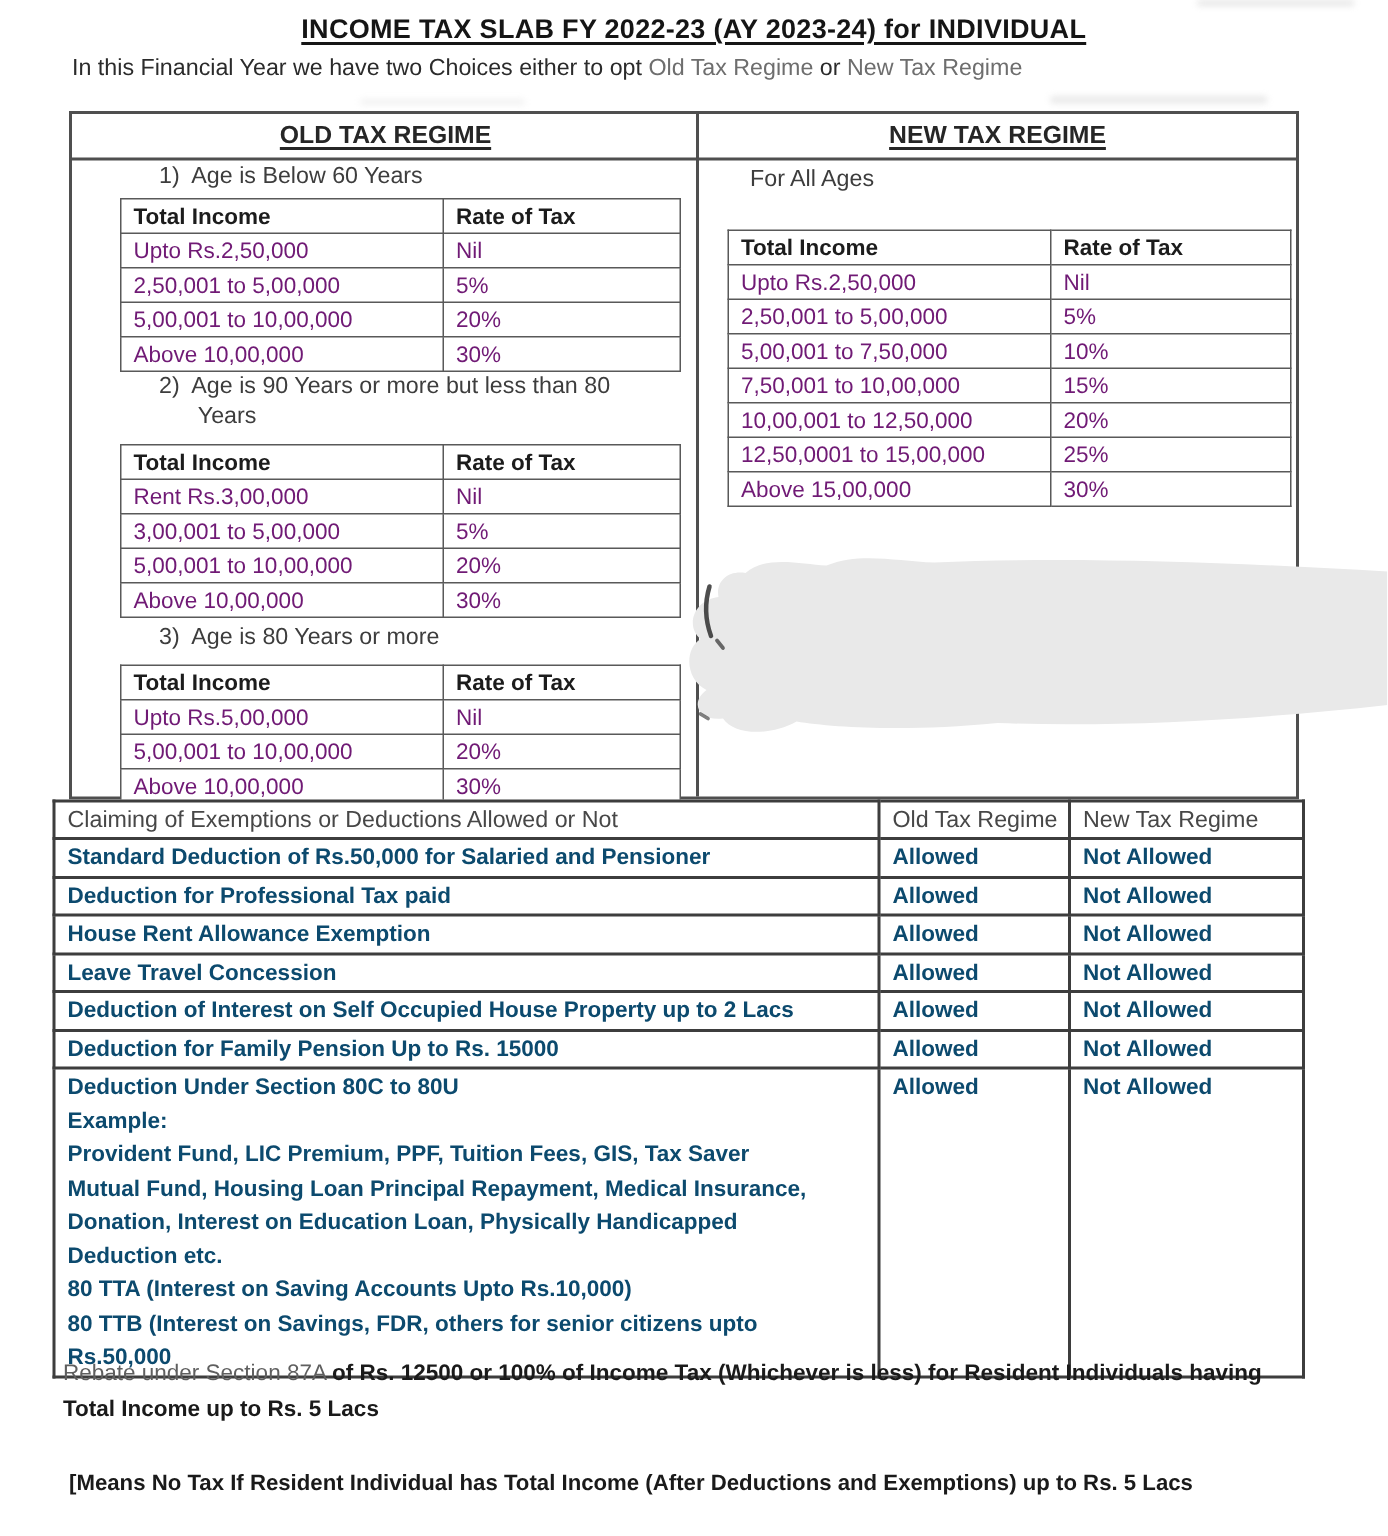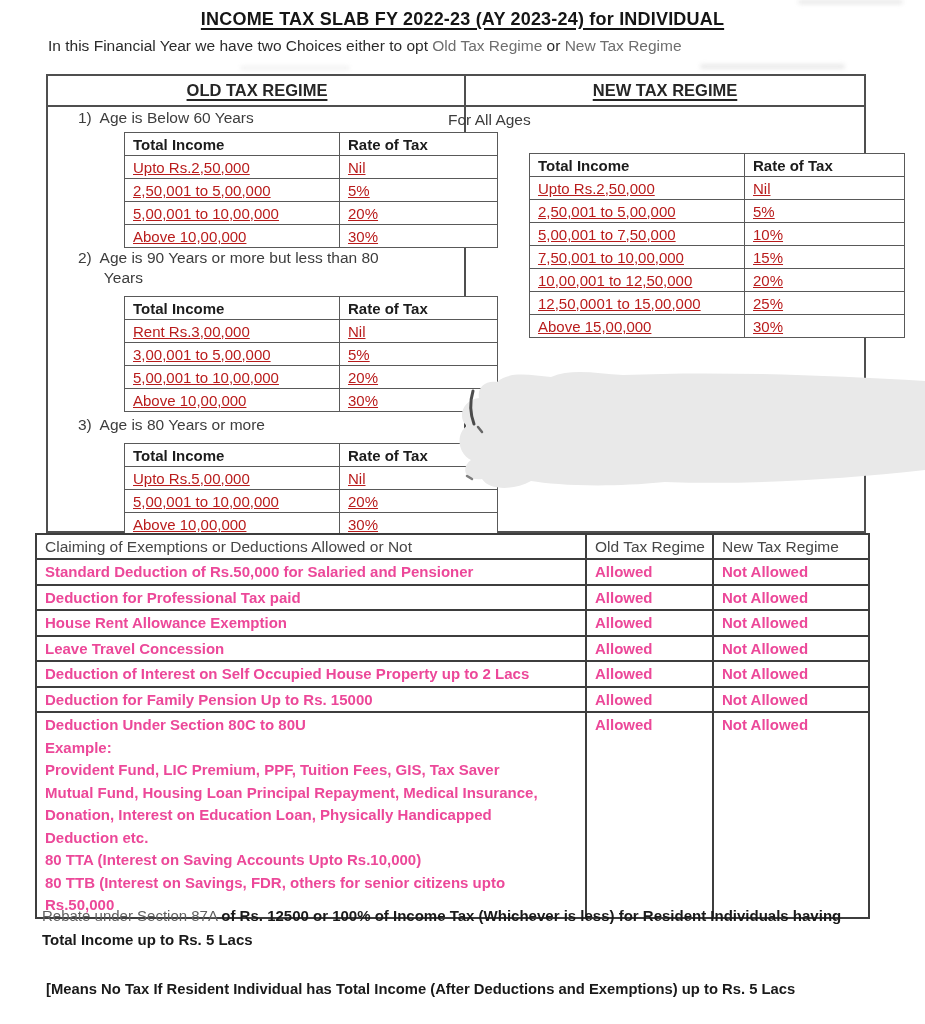--- a/index.html
+++ b/index.html
@@ -25,44 +25,44 @@
   }
   .outer .divider{position:absolute;left:416px;top:0;bottom:0;width:2px;background:#4f4f4f;}
   .band{position:absolute;left:0;top:0;width:100%;height:31px;border-bottom:2px solid #4f4f4f;box-sizing:border-box;display:flex;}
   .band .bcell{display:flex;align-items:center;justify-content:center;
     font-size:16.5px;font-weight:700;color:#262626;}
   .band .bcell span{text-decoration:underline;text-underline-offset:3px;text-decoration-thickness:1.5px;}
   .band .left{width:418px;}
   .band .right{flex:1;}
   .sec-label{
     position:absolute;font-size:15.5px;color:#3d3d3d;font-weight:400;
-    white-space:pre-wrap;line-height:20px;
-  }
-  
-  table.slab{border-collapse:collapse;table-layout:fixed;position:absolute;background:#fff;margin-left:44px;}
+    white-space:pre-wrap;line-height:20px;margin-left:28px;
+  }
+  
+  table.slab{border-collapse:collapse;table-layout:fixed;position:absolute;background:#fff;}
   table.slab th,table.slab td{
     border:1.5px solid #595959;height:23px;box-sizing:border-box;
     padding:0 4px 0 8px;font-size:15px;text-align:left;vertical-align:middle;
     white-space:nowrap;overflow:hidden;
   }
   table.slab th{font-weight:700;color:#1c1c1c;}
-  table.slab td{font-weight:400;color:#b91c1c;text-decoration:underline;}
+  table.slab td{font-weight:400;color:#701a75;}
   
   .redaction{position:absolute;left:455px;top:358px;width:470px;height:140px;}
   
   table.comparison{
     position:absolute;left:35px;top:533px;width:833px;height:370px;
     border-collapse:collapse;table-layout:fixed;background:#fff;
   }
   table.comparison th,table.comparison td{
     border:2px solid #3d3d3d;box-sizing:border-box;text-align:left;
     padding:1px 4px 0 8px;vertical-align:top;overflow:hidden;
   }
   table.comparison th{height:25px;font-size:15.5px;font-weight:400;color:#474747;white-space:nowrap;vertical-align:middle;padding-top:0;}
-  table.comparison td{font-size:15px;font-weight:700;color:#ec4899;line-height:22.5px;white-space:pre-wrap;}
+  table.comparison td{font-size:15px;font-weight:700;color:#0c4a6e;line-height:22.5px;white-space:pre-wrap;}
   table.comparison tbody tr{height:23px;}
   table.comparison tbody tr:last-child{height:auto;}
   
   .notes{position:absolute;left:42px;top:904px;width:832px;font-size:15px;font-weight:700;
     line-height:23.5px;color:#1a1a1a;}
   .notes p{margin:0;}
   .notes .gray{color:#5f5f5f;font-weight:400;}
   .bracket-note{position:absolute;left:46px;top:981px;width:850px;font-size:14.8px;font-weight:700;color:#1a1a1a;}
   
   .artifact{position:absolute;background:#c9c9c9;filter:blur(2px);border-radius:3px;}
@@ -175,21 +175,21 @@
           <td>5,00,001 to 10,00,000</td>
           <td>20%</td>
         </tr>
         <tr>
           <td>Above 10,00,000</td>
           <td>30%</td>
         </tr>
       </tbody>
   </table>
 
-  <div class="sec-label" style="left:400px;top:34px;">For All Ages</div>
+  <div class="sec-label" style="left:424px;top:34px;">For All Ages</div>
   <table class="slab" style="left:437px;top:77px;width:375px;">
     <colgroup>
         <col style="width:215px">
         <col style="width:160px">
       </colgroup>
     <thead>
         <tr>
       <th>Total Income</th>
       <th>Rate of Tax</th>
     </tr>

